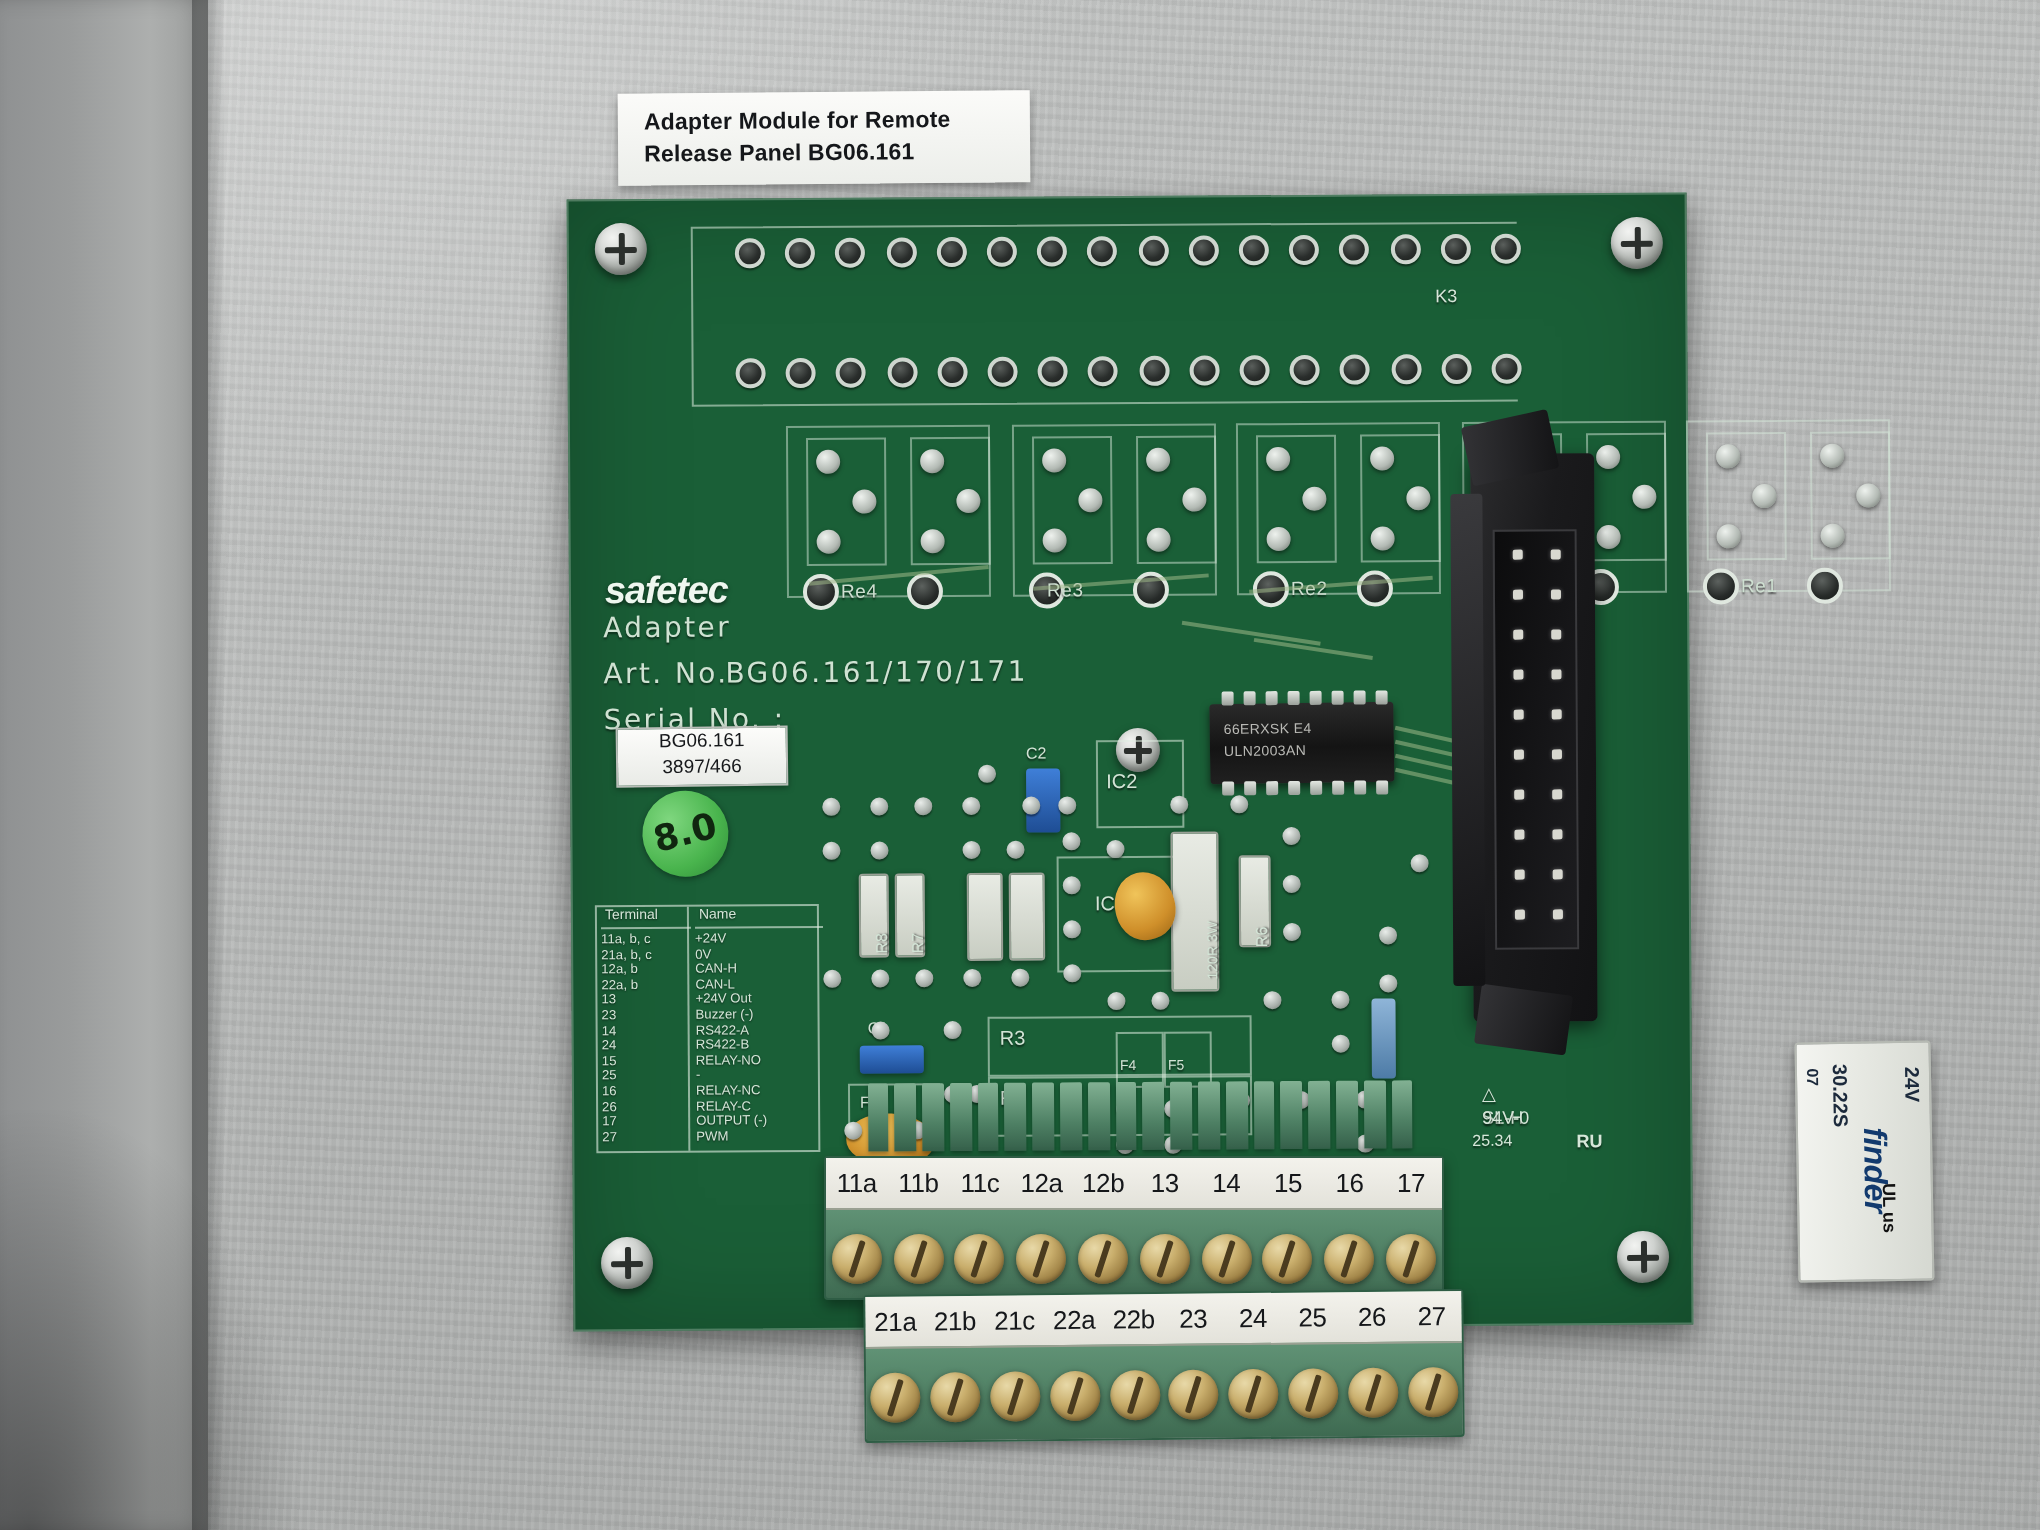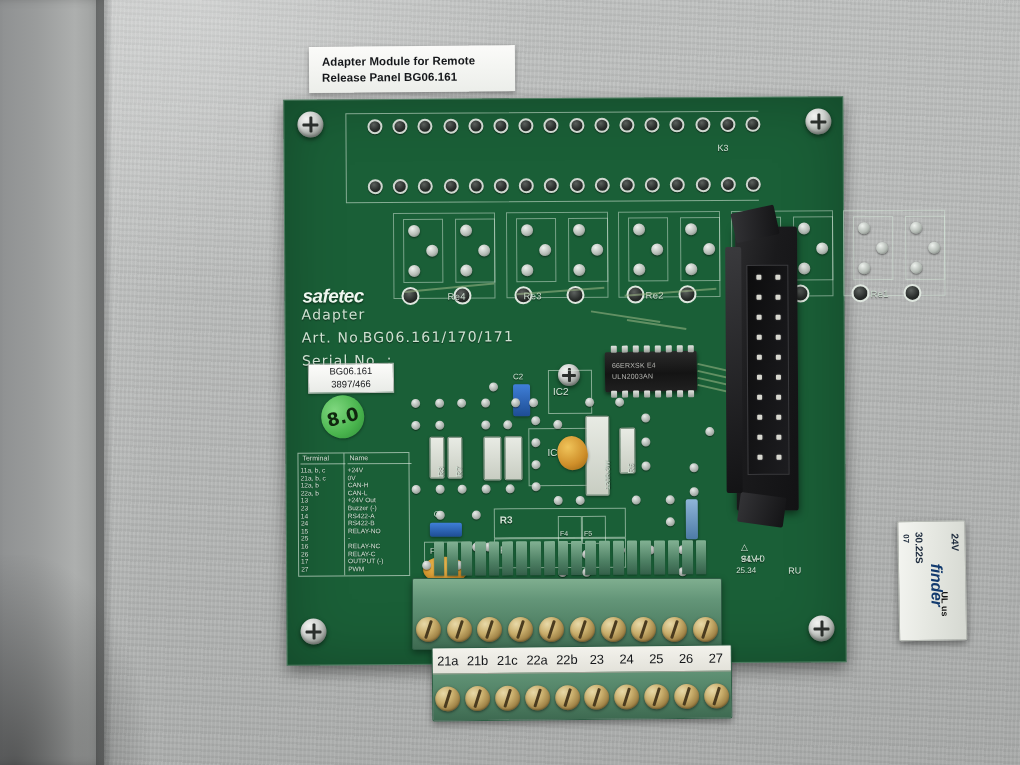--- a/index.html
+++ b/index.html
@@ -326,21 +326,21 @@
         <div class="rbox" style="left: 119px; top: 120px; width: 38px; height: 62px;"></div>
         <div class="padbig" style="left: 124px; top: 126px;"></div>
         <div class="padbig" style="left: 142px; top: 146px;"></div>
         <div class="padbig" style="left: 124px; top: 166px;"></div>
         <div class="rbox" style="left: 171px; top: 120px; width: 38px; height: 62px;"></div>
         <div class="padbig" style="left: 176px; top: 126px;"></div>
         <div class="padbig" style="left: 194px; top: 146px;"></div>
         <div class="padbig" style="left: 176px; top: 166px;"></div>
         <div class="padhole" style="left: 117px; top: 188px;"></div>
         <div class="padhole" style="left: 169px; top: 188px;"></div>
-        <div class="relay-label" style="left: 136px; top: 192px; margin-left: 27px;">Re4</div>
+        <div class="relay-label" style="left: 136px; top: 192px;">Re4</div>
         <div class="rbox" style="left: 221.5px; top: 114px; width: 100px; height: 84px;"></div>
         <div class="rbox" style="left: 231.5px; top: 120px; width: 38px; height: 62px;"></div>
         <div class="padbig" style="left: 236.5px; top: 126px;"></div>
         <div class="padbig" style="left: 254.5px; top: 146px;"></div>
         <div class="padbig" style="left: 236.5px; top: 166px;"></div>
         <div class="rbox" style="left: 283.5px; top: 120px; width: 38px; height: 62px;"></div>
         <div class="padbig" style="left: 288.5px; top: 126px;"></div>
         <div class="padbig" style="left: 306.5px; top: 146px;"></div>
         <div class="padbig" style="left: 288.5px; top: 166px;"></div>
         <div class="padhole" style="left: 229.5px; top: 188px;"></div>
@@ -498,21 +498,21 @@
     <div class="part cap-yellow" style="left:272px;top:338px;width:30px;height:34px;transform:rotate(-14deg);"></div>
 
     <div class="part cap-blue" style="left:144px;top:424px;width:32px;height:14px;"></div>
     <div class="desig" style="left:148px;top:411px;">C1</div>
 
     <div class="silkbox" style="left:138px;top:443px;width:44px;height:24px;"></div>
     <div class="desig" style="left:144px;top:448px;">F1</div>
     <div class="part cap-yellow" style="left:137px;top:458px;width:44px;height:26px;transform:rotate(3deg);"></div>
 
     <div class="silkbox" style="left:208px;top:410px;width:130px;height:28px;"></div>
-    <div class="desig" style="left:214px;top:416px;font-size:10px;font-weight:bold;">R3</div>
+    <div class="desig" style="left:214px;top:416px;font-size:10px;">R3</div>
     <div class="silkbox" style="left:208px;top:440px;width:130px;height:28px;"></div>
     <div class="desig" style="left:214px;top:446px;font-size:10px;">R2</div>
 
     <div class="silkbox" style="left:272px;top:418px;width:22px;height:26px;"></div>
     <div class="silkbox" style="left:296px;top:418px;width:22px;height:26px;"></div>
     <div class="desig" style="left:274px;top:432px;font-size:7px;">F4</div>
     <div class="desig" style="left:298px;top:432px;font-size:7px;">F5</div>
 
     <div class="part diode" style="left:400px;top:402px;width:12px;height:40px;background:linear-gradient(180deg,#8fb5d8,#4d7ba6);"></div>
 
@@ -604,21 +604,21 @@
           </div>
       </div>
     </div>
 
     <div class="smallnote" style="left:440px;top:432px;">
       <span>△</span>
       <span>SL-H</span>
     </div>
     <div class="smallnote" style="left:440px;top:444px;">
       <span>94V-0</span>
-      <span style="font-weight:normal;padding-left:47px;">RU</span>
+      <span style="font-weight:bold;padding-left:47px;">RU</span>
     </div>
     <div class="smallnote" style="left:450px;top:468px;font-size:8px;">25.34</div>
 
     <div id="comb-top" class="tb-top-comb" style="position: absolute; left: 146px; top: 443px; width: 276px; height: 34px; display: flex;">
         <i style="flex: 1 1 0%; margin: 0px 1.5px; background: linear-gradient(rgb(130, 177, 147), rgb(78, 128, 100) 60%, rgb(53, 96, 74)); border-radius: 1px 1px 0px 0px; box-shadow: rgba(0, 0, 0, 0.35) 0px 1px 2px;"></i>
         <i style="flex: 1 1 0%; margin: 0px 1.5px; background: linear-gradient(rgb(130, 177, 147), rgb(78, 128, 100) 60%, rgb(53, 96, 74)); border-radius: 1px 1px 0px 0px; box-shadow: rgba(0, 0, 0, 0.35) 0px 1px 2px;"></i>
         <i style="flex: 1 1 0%; margin: 0px 1.5px; background: linear-gradient(rgb(130, 177, 147), rgb(78, 128, 100) 60%, rgb(53, 96, 74)); border-radius: 1px 1px 0px 0px; box-shadow: rgba(0, 0, 0, 0.35) 0px 1px 2px;"></i>
         <i style="flex: 1 1 0%; margin: 0px 1.5px; background: linear-gradient(rgb(130, 177, 147), rgb(78, 128, 100) 60%, rgb(53, 96, 74)); border-radius: 1px 1px 0px 0px; box-shadow: rgba(0, 0, 0, 0.35) 0px 1px 2px;"></i>
         <i style="flex: 1 1 0%; margin: 0px 1.5px; background: linear-gradient(rgb(130, 177, 147), rgb(78, 128, 100) 60%, rgb(53, 96, 74)); border-radius: 1px 1px 0px 0px; box-shadow: rgba(0, 0, 0, 0.35) 0px 1px 2px;"></i>
         <i style="flex: 1 1 0%; margin: 0px 1.5px; background: linear-gradient(rgb(130, 177, 147), rgb(78, 128, 100) 60%, rgb(53, 96, 74)); border-radius: 1px 1px 0px 0px; box-shadow: rgba(0, 0, 0, 0.35) 0px 1px 2px;"></i>
@@ -634,20 +634,32 @@
         <i style="flex: 1 1 0%; margin: 0px 1.5px; background: linear-gradient(rgb(130, 177, 147), rgb(78, 128, 100) 60%, rgb(53, 96, 74)); border-radius: 1px 1px 0px 0px; box-shadow: rgba(0, 0, 0, 0.35) 0px 1px 2px;"></i>
         <i style="flex: 1 1 0%; margin: 0px 1.5px; background: linear-gradient(rgb(130, 177, 147), rgb(78, 128, 100) 60%, rgb(53, 96, 74)); border-radius: 1px 1px 0px 0px; box-shadow: rgba(0, 0, 0, 0.35) 0px 1px 2px;"></i>
         <i style="flex: 1 1 0%; margin: 0px 1.5px; background: linear-gradient(rgb(130, 177, 147), rgb(78, 128, 100) 60%, rgb(53, 96, 74)); border-radius: 1px 1px 0px 0px; box-shadow: rgba(0, 0, 0, 0.35) 0px 1px 2px;"></i>
         <i style="flex: 1 1 0%; margin: 0px 1.5px; background: linear-gradient(rgb(130, 177, 147), rgb(78, 128, 100) 60%, rgb(53, 96, 74)); border-radius: 1px 1px 0px 0px; box-shadow: rgba(0, 0, 0, 0.35) 0px 1px 2px;"></i>
         <i style="flex: 1 1 0%; margin: 0px 1.5px; background: linear-gradient(rgb(130, 177, 147), rgb(78, 128, 100) 60%, rgb(53, 96, 74)); border-radius: 1px 1px 0px 0px; box-shadow: rgba(0, 0, 0, 0.35) 0px 1px 2px;"></i>
       </div>
 
   </div>
 
   <div class="tb" style="left:412px;top:578px;width:308px;height:70px;">
+    <div class="tb-strip" id="tb1-strip">
+        <span>11a</span>
+        <span>11b</span>
+        <span>11c</span>
+        <span>12a</span>
+        <span>12b</span>
+        <span>13</span>
+        <span>14</span>
+        <span>15</span>
+        <span>16</span>
+        <span>17</span>
+      </div>
     <div class="tb-screwrow" id="tb1-screws">
         <div class="tb-screwcell">
           <div class="tscrew"></div>
         </div>
         <div class="tb-screwcell">
           <div class="tscrew"></div>
         </div>
         <div class="tb-screwcell">
           <div class="tscrew"></div>
         </div>

